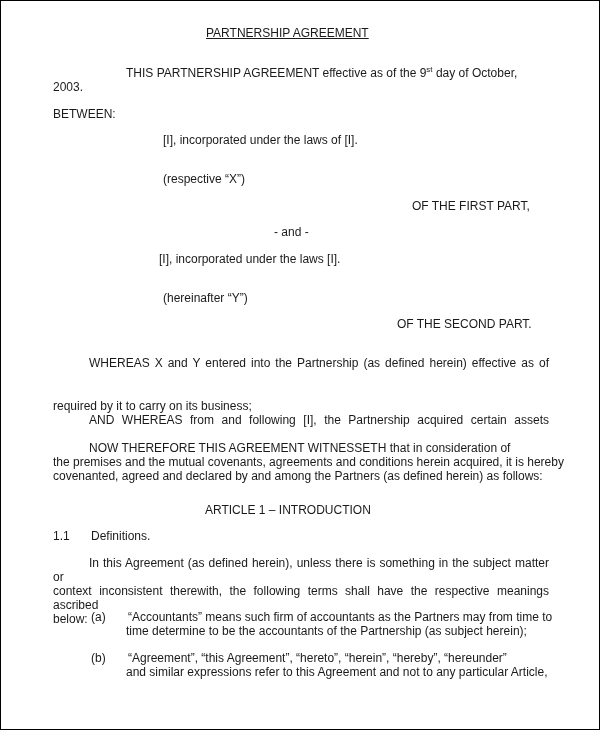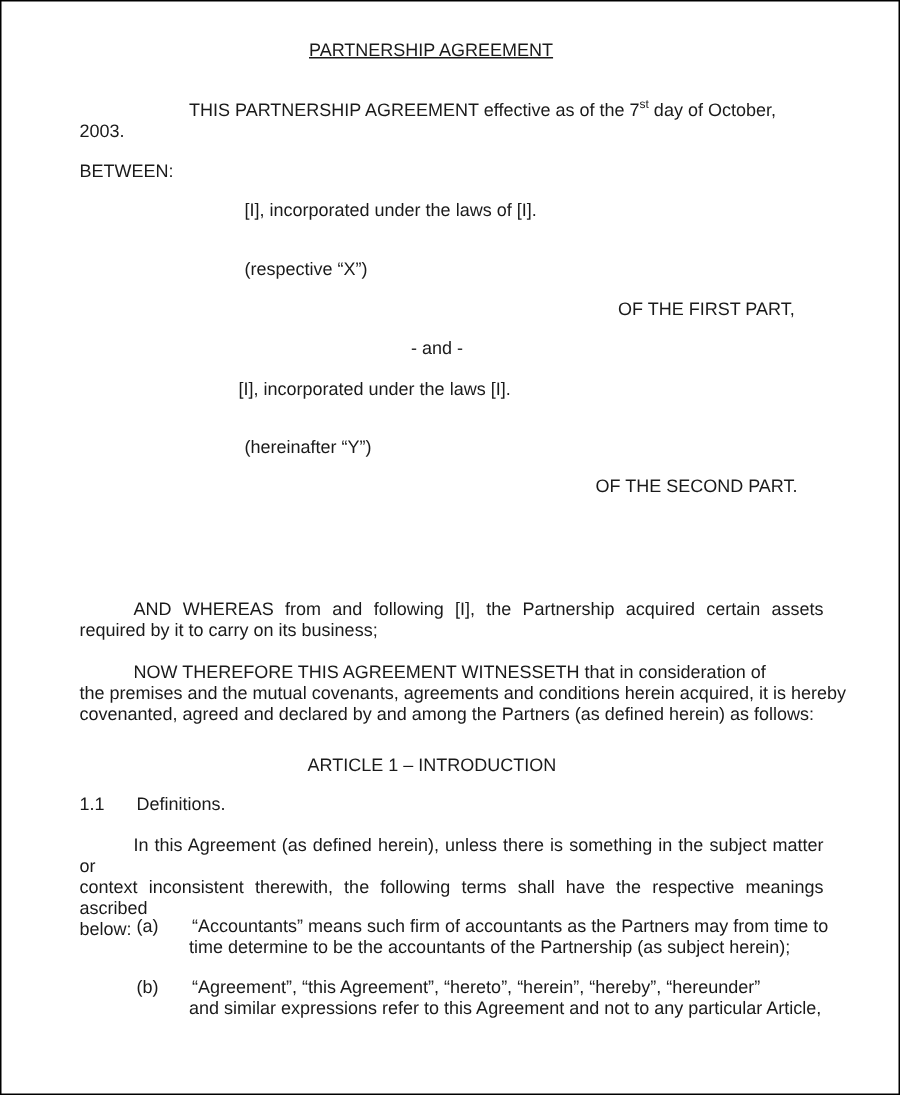--- a/index.html
+++ b/index.html
@@ -24,42 +24,43 @@
   .item-text { position: absolute; left: 126px; white-space: nowrap; }
 </style>
 </head>
 <body>
 
 <div class="page">
 
   <div class="abs title">PARTNERSHIP AGREEMENT</div>
 
   <div class="abs" style="left:125px; top:65px;">
-    <span>THIS PARTNERSHIP AGREEMENT effective as of the 7</span><sup>st</sup><span> day of October,</span>
+    <span>THIS PARTNERSHIP AGREEMENT effective as of the 9</span><sup>st</sup><span> day of October,</span>
   </div>
   <div class="abs" style="left:52px; top:79px;">2003.</div>
 
   <div class="abs" style="left:52px; top:106px;">BETWEEN:</div>
 
   <div class="abs" style="left:162px; top:132px;">[I], incorporated under the laws of [I].</div>
   <div class="abs" style="left:162px; top:171px;">(respective “X”)</div>
   <div class="abs" style="left:411px; top:198px;">OF THE FIRST PART,</div>
 
   <div class="abs" style="left:273px; top:224px;">- and -</div>
 
   <div class="abs" style="left:146px; top:251px;padding-left:12px;">[I], incorporated under the laws [I].</div>
   <div class="abs" style="left:162px; top:290px;">(hereinafter “Y”)</div>
   <div class="abs" style="left:396px; top:316px;">OF THE SECOND PART.</div>
 
   <div class="just" style="top:355px;">
+    <span class="line first" style="text-align:justify; text-align-last:justify;">WHEREAS X and Y entered into the Partnership (as defined herein) effective as of</span>
   </div>
 
   <div class="just" style="top:398px;">
+    <span class="line" style="text-align:left;">required by it to carry on its business;</span>
     <span class="line first" style="text-align:justify; text-align-last:justify;">AND WHEREAS from and following [I], the Partnership acquired certain assets</span>
-    <span class="line" style="text-align:left;">required by it to carry on its business;</span>
   </div>
 
   <div class="abs" style="left:88px; top:440px;">NOW THEREFORE THIS AGREEMENT WITNESSETH that in consideration of</div>
   <div class="abs" style="left:52px; top:454px;">the premises and the mutual covenants, agreements and conditions herein acquired, it is hereby</div>
   <div class="abs" style="left:52px; top:468px;">covenanted, agreed and declared by and among the Partners (as defined herein) as follows:</div>
 
   <div class="abs" style="left:204px; top:502px;">ARTICLE 1 – INTRODUCTION</div>
 
   <div class="abs" style="left:52px; top:528px;">1.1</div>
   <div class="abs" style="left:90px; top:528px;">Definitions.</div>

